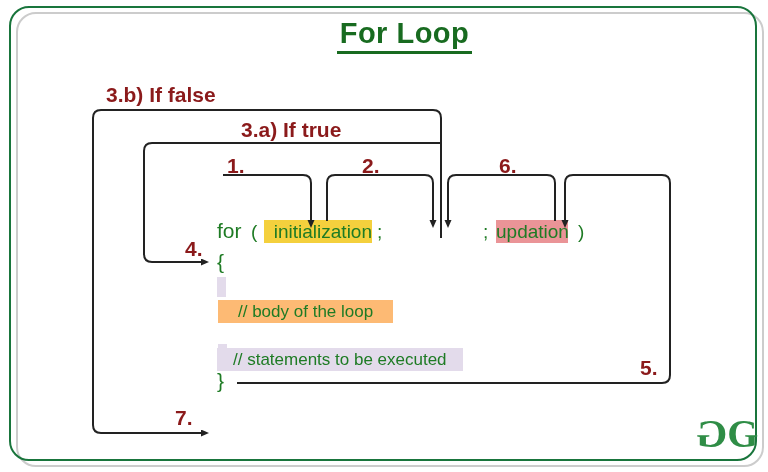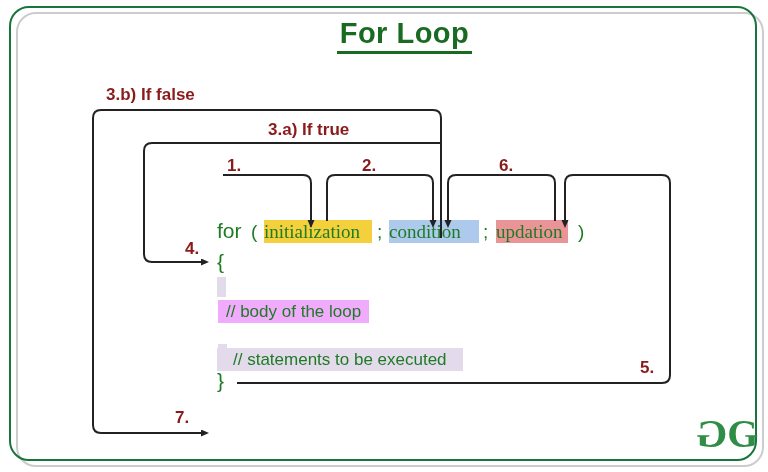--- a/index.html
+++ b/index.html
@@ -14,51 +14,51 @@
   .main-frame{
     position:absolute;left:9px;top:6px;width:744px;height:451px;
     border:2px solid #19753c;border-radius:20px;background:transparent;
   }
   .title-wrap{position:absolute;left:0;top:17px;width:768px;text-align:center;}
   .title-text{
     display:inline-block;font-size:29px;font-weight:bold;color:#186b20;
     border-bottom:3px solid #186b20;padding:0 3px 1px 3px;letter-spacing:.5px;margin-left:41px;
   }
   .step-label{
-    position:absolute;color:#8b1a1b;font-weight:bold;font-size:17px;
+    position:absolute;color:#8b1a1b;font-weight:bold;font-size:21px;
     white-space:nowrap;line-height:19px;
   }
   .lbl-3b{left:106px;top:85px;}
-  .lbl-3a{left:268px;top:120px;}
+  .lbl-3a{left:241px;top:120px;}
   .lbl-1{left:227px;top:156px;}
   .lbl-2{left:362px;top:156px;}
   .lbl-6{left:499px;top:156px;}
   .lbl-4{left:185px;top:239px;}
   .lbl-5{left:640px;top:358px;}
   .lbl-7{left:175px;top:408px;}
   .code{position:absolute;color:#1e7b24;font-size:19px;height:24px;line-height:24px;white-space:nowrap;}
   .tok-for{left:217px;top:219px;font-weight:normal;font-size:21px;}
   .tok-open{left:251px;top:220px;}
-  .hl{text-align:left;top:220px;height:23px;line-height:23px;font-family:Liberation Serif, serif;}
+  .hl{text-align:right;top:220px;height:23px;line-height:23px;}
   .hl-init{left:264px;width:108px;background:#f4d03d;}
   .hl-cond{left:389px;width:90px;background:#adc9eb;}
   .hl-upd{left:496px;width:72px;background:#ea9497;}
   .tok-sc1{left:377px;top:220px;}
   .tok-sc2{left:483px;top:220px;}
   .tok-close{left:578px;top:220px;}
   .brace{position:absolute;color:#1e7b24;font-size:21px;line-height:23px;}
   .brace-open{left:217px;top:250px;}
   .brace-close{left:217px;top:369px;}
   .lav-bar{position:absolute;width:9px;background:#e3dbeb;}
   .bar-1{left:217px;top:277px;height:20px;}
   .bar-2{left:218px;top:344px;height:24px;}
   .comment{
     position:absolute;color:#1e7b24;font-size:17px;line-height:21px;white-space:nowrap;
   }
-  .comment-body{left:218px;top:300px;background:#f0abfc;padding:1px 8px;}
+  .comment-body{left:218px;top:300px;background:#fdba74;padding:1px 20px;}
   .comment-stmts{left:217px;top:323px;background:#e3dbeb;padding:1px 16px;margin-top:25px;}
   .comment-outside{left:218px;top:427px;}
   .gfg-logo{
     position:absolute;left:699px;top:414px;color:#2f8d46;
     font-family:"Liberation Serif",serif;font-size:40px;font-weight:bold;
     letter-spacing:-3px;line-height:40px;
   }
   .g-mirror{display:inline-block;transform:scaleX(-1);}
   .overlay{position:absolute;left:0;top:0;pointer-events:none;}
 </style>
@@ -80,21 +80,20 @@
   <div class="step-label lbl-2">2.</div>
   <div class="step-label lbl-6">6.</div>
   <div class="step-label lbl-4">4.</div>
   <div class="step-label lbl-5">5.</div>
   <div class="step-label lbl-7">7.</div>
 
   <div class="code tok-for">for</div>
   <div class="code tok-open">(</div>
   <div class="code hl hl-init">initialization</div>
   <div class="code tok-sc1">;</div>
-  <div class="code hl hl-cond">condition</div>
   <div class="code tok-sc2">;</div>
   <div class="code hl hl-upd">updation</div>
   <div class="code tok-close">)</div>
 
   <div class="brace brace-open">{</div>
   <div class="lav-bar bar-1"></div>
   <div class="comment comment-body">// body of the loop</div>
   <div class="comment comment-stmts">// statements to be executed</div>
   <div class="lav-bar bar-2"></div>
   <div class="brace brace-close">}</div>

